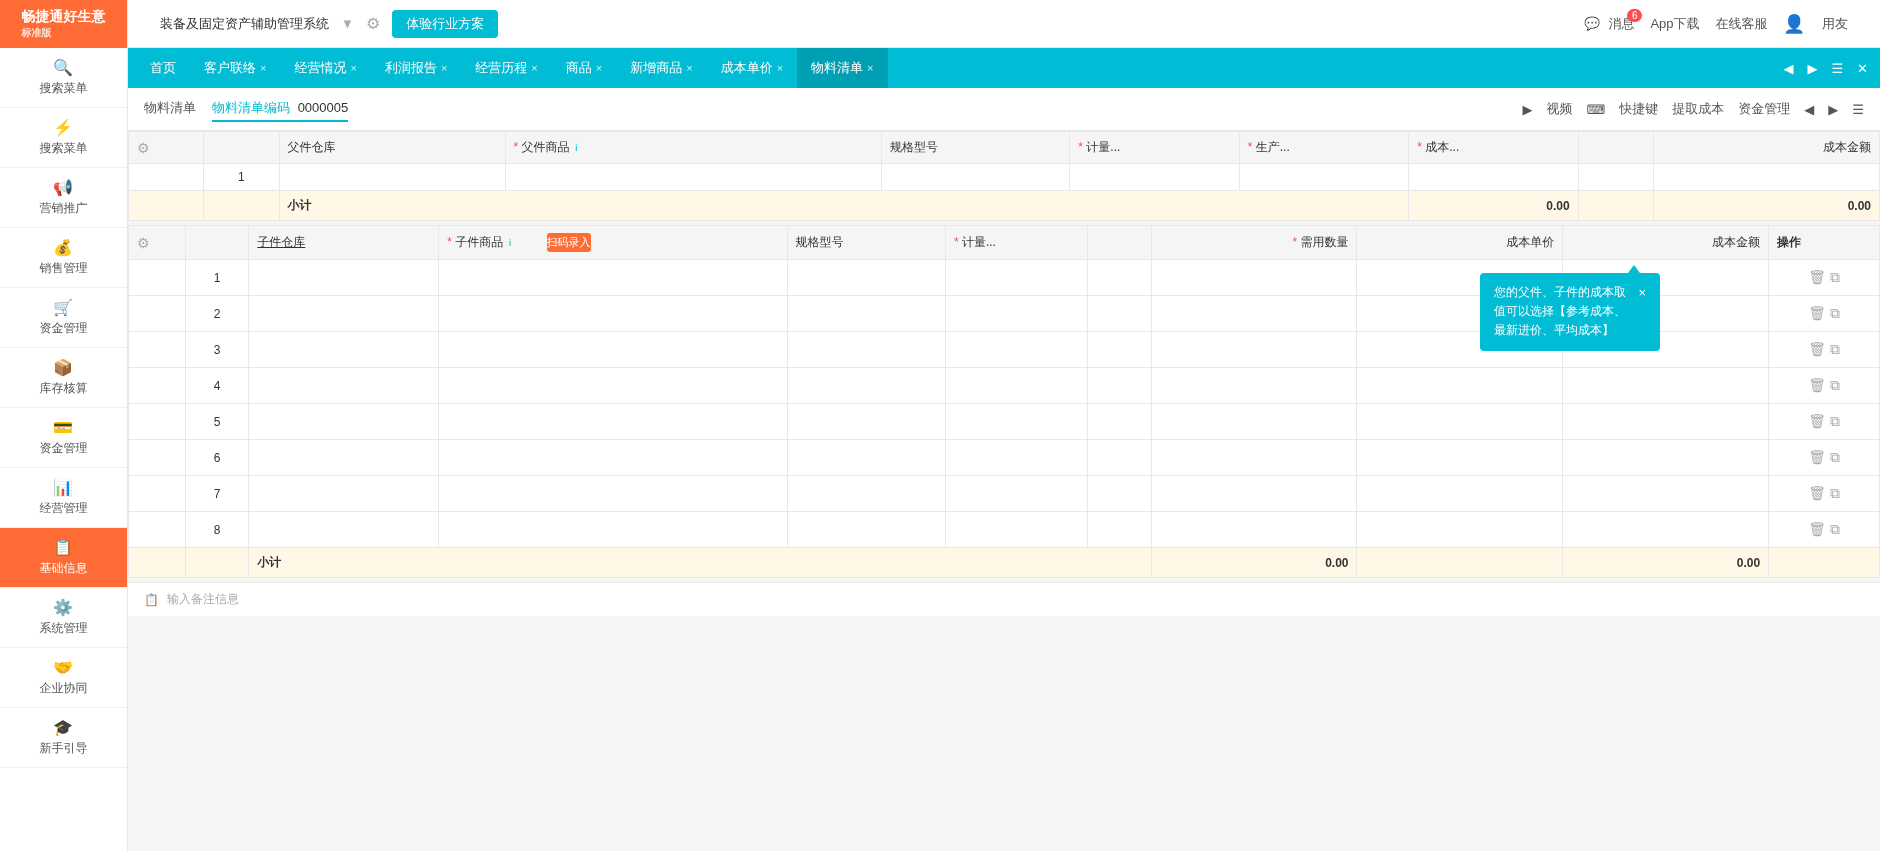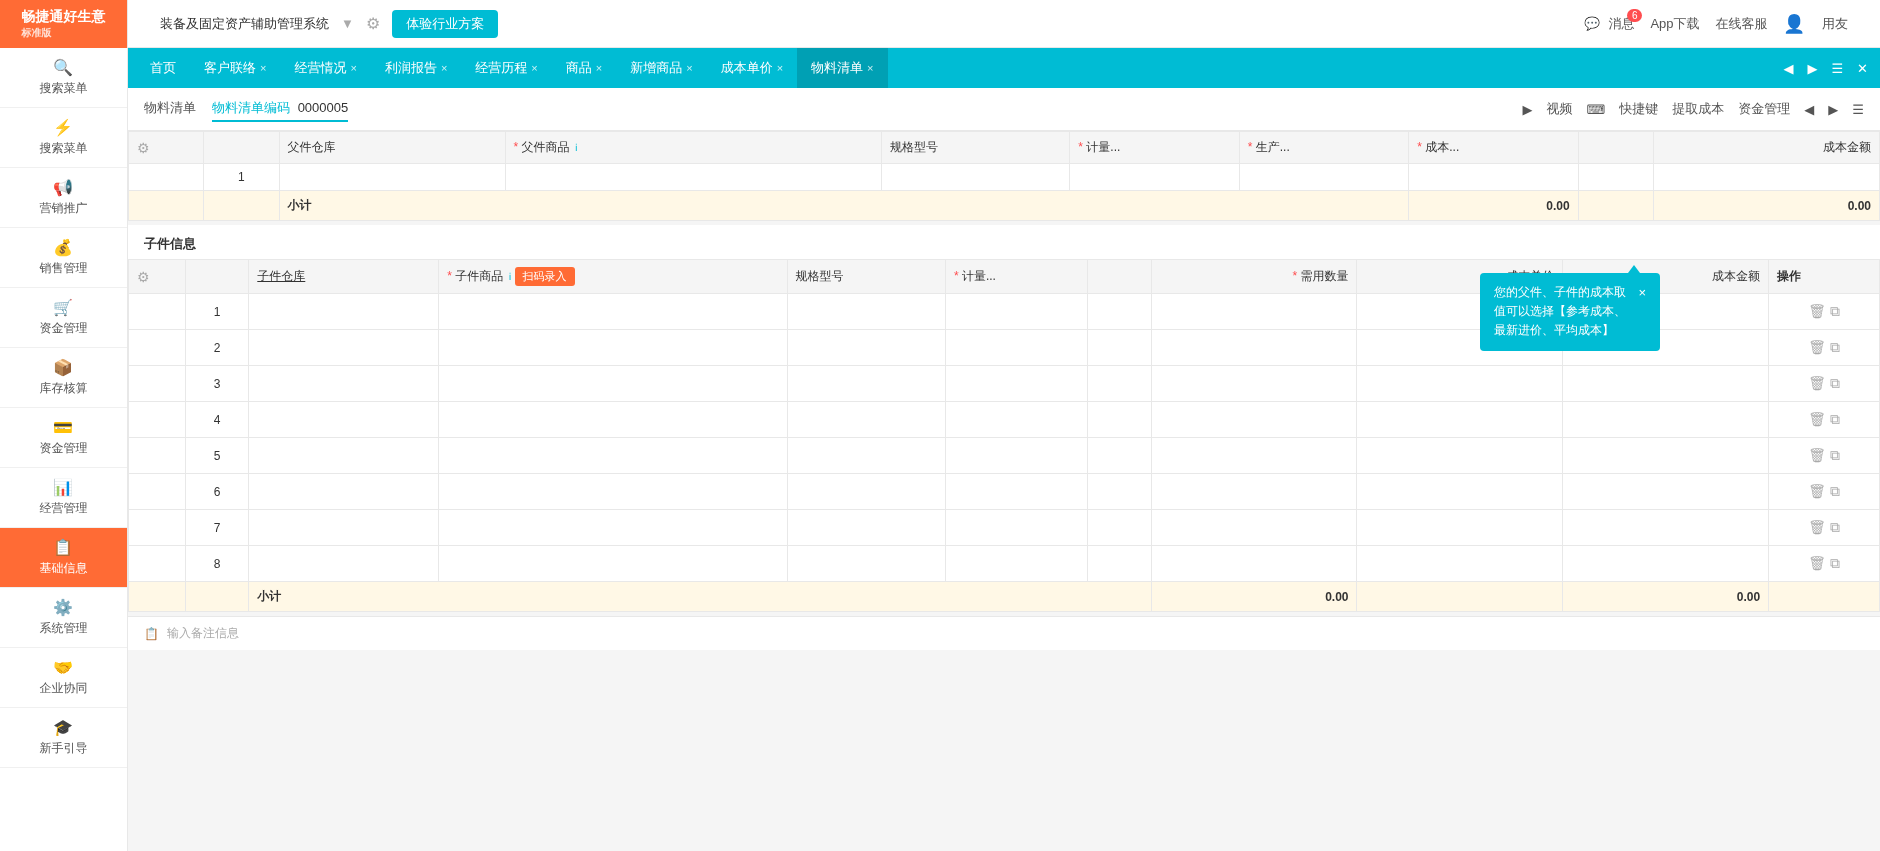--- a/index.html
+++ b/index.html
@@ -192,23 +192,24 @@
       text-align: center;
       width: 40px;
     }
     .col-settings { width: 40px; text-align: center; }
     .col-action { width: 70px; text-align: center; }
     .scan-btn {
       background: #ff6b35;
       color: white;
       border: none;
       border-radius: 3px;
-      padding: 2px 8px;
+      padding: 2px 0;
       font-size: 11px;
       cursor: pointer;
+      margin-left: 32px;
     }
 
     
     .tooltip-popup {
       position: absolute;
       background: #00bcd4;
       color: white;
       padding: 10px 14px;
       border-radius: 4px;
       font-size: 12px;
@@ -458,21 +459,20 @@
             <td colspan="5">小计</td>
             <td style="text-align:right;">0.00</td>
             <td></td>
             <td style="text-align:right;">0.00</td>
           </tr>
         </tbody>
       </table>
     </div>
 
     <div class="section">
-      <div class="section-title">子件信息</div>
       <table class="data-table">
         <thead>
           <tr>
             <th class="col-settings" style="width:36px;">
               <span class="gear-icon">⚙</span>
             </th>
             <th style="width:36px;"></th>
             <th style="width:120px;text-decoration:underline;">子件仓库</th>
             <th style="width:220px;">
               <span style="color:#ff4d4f">*</span>

